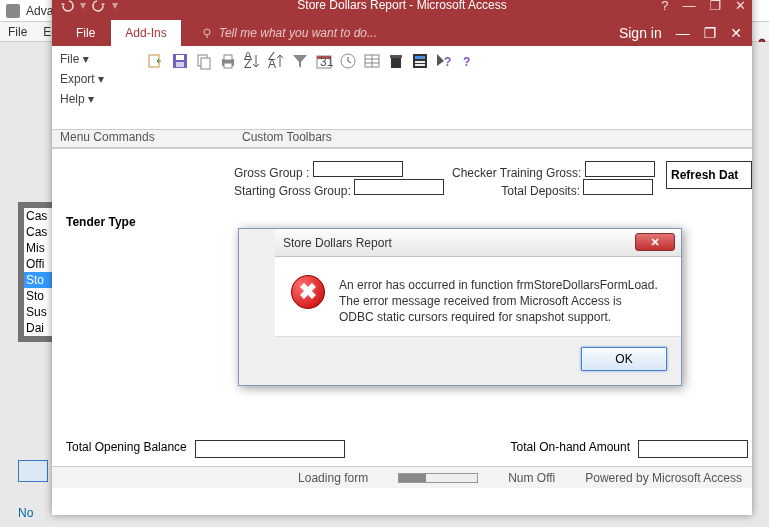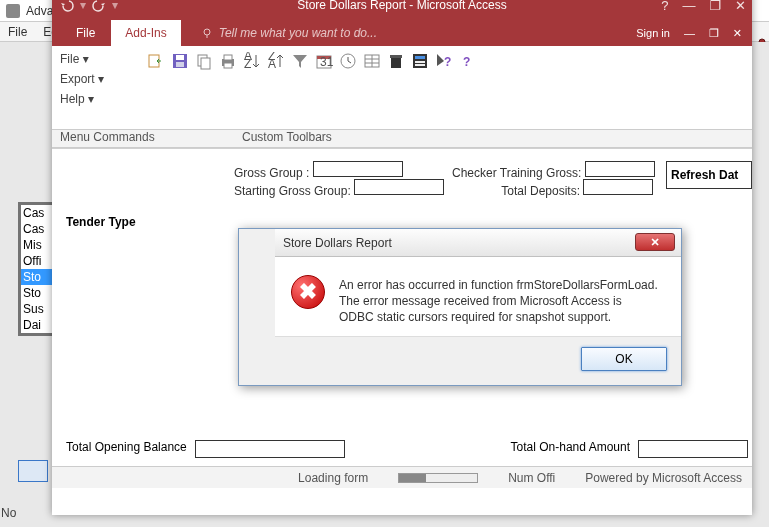--- a/index.html
+++ b/index.html
@@ -5,39 +5,39 @@
   * { box-sizing: border-box; margin: 0; padding: 0; font-family: "Segoe UI", Tahoma, sans-serif; font-size: 12px; }
   body { background: #e8e8e8; width: 769px; height: 527px; overflow: hidden; position: relative; }
 
   
   .outer-title { height: 22px; background: #fff; border-bottom: 1px solid #ccc; display: flex; align-items: center; padding-left: 6px; color: #333; }
   .outer-title .icon { width: 14px; height: 14px; background: #888; margin-right: 6px; border-radius: 2px; }
   .outer-menu { height: 20px; background: #f5f5f5; border-bottom: 1px solid #ccc; display: flex; align-items: center; padding-left: 4px; gap: 8px; color: #333; }
   .outer-menu span { padding: 2px 4px; }
 
   .outer-body { position: absolute; left: 0; top: 42px; right: 0; bottom: 0; background: #e8e8e8; }
-  .left-listbox { position: absolute; left: 18px; top: 160px; width: 56px; border: 3px solid #737373; background: #fff; font-size: 12px; line-height: 16px; overflow: hidden; }
+  .left-listbox { position: absolute; left: 18px; top: 160px; width: 56px; border: 6px solid #737373; background: #fff; font-size: 12px; line-height: 16px; overflow: hidden; }
   .left-listbox div { padding: 0 2px; white-space: nowrap; }
   .left-listbox .sel { background: #3399ff; color: #fff; }
   .bottom-strip { position: absolute; left: 18px; top: 418px; width: 30px; height: 22px; border: 1px solid #3a77c8; background: #dde8f5; }
-  .no-text { position: absolute; left: 1px; top: 464px; color: #404040; }
+  .no-text { position: absolute; left: 18px; top: 464px; color: #0369a1; }
 
   
   .access-window { position: absolute; left: 52px; top: -10px; width: 700px; height: 525px; background: #fff; box-shadow: 0 0 8px rgba(0,0,0,.4); }
   .acc-title { height: 30px; background: #a4373a; color: #fff; display: flex; align-items: center; justify-content: center; position: relative; }
   .acc-title .qat { position: absolute; left: 8px; display: flex; gap: 6px; align-items: center; color: #fff; opacity: .85; }
   .acc-title .qat svg { display: block; }
   .acc-title .win-ctrls { position: absolute; right: 6px; display: flex; gap: 14px; align-items: center; color: #fff; opacity: .85; }
   .acc-title .win-ctrls span { font-size: 13px; line-height: 1; }
   .acc-menu { height: 26px; background: #a4373a; color: #fff; display: flex; align-items: center; padding: 0 12px; gap: 4px; position: relative; }
   .acc-menu .active-tab { background: #fff; color: #a4373a; padding: 4px 14px; height: 26px; display: flex; align-items: center; }
   .acc-menu .file-tab { color: #fff; padding: 4px 12px; }
   .acc-menu .tellme { margin-left: 16px; color: #e6c4c5; font-style: italic; display: flex; align-items: center; gap: 6px; }
   .acc-menu .right { position: absolute; right: 10px; display: flex; gap: 14px; align-items: center; }
-  .acc-menu .right span { font-size: 11px; }
+  .acc-menu .right span { font-size: 14px; }
 
   .ribbon { height: 84px; background: #fff; border-bottom: 1px solid #ccc; display: flex; }
   .ribbon-left { width: 95px; padding: 6px 8px; display: flex; flex-direction: column; gap: 6px; }
   .ribbon-left div { color: #444; }
   .ribbon-icons { flex: 1; padding-top: 6px; display: flex; gap: 6px; align-items: flex-start; }
   .ribbon-icons svg { display:block; }
   .ribbon-labels { height: 18px; background: #f3f3f3; border-bottom: 1px solid #ccc; display: flex; color: #555; }
   .ribbon-labels span:first-child { width: 190px; padding-left: 8px; }
 
   .doc-area { position: relative; background: #fff; height: 340px; border-top: 1px solid #d0d0d0; }

